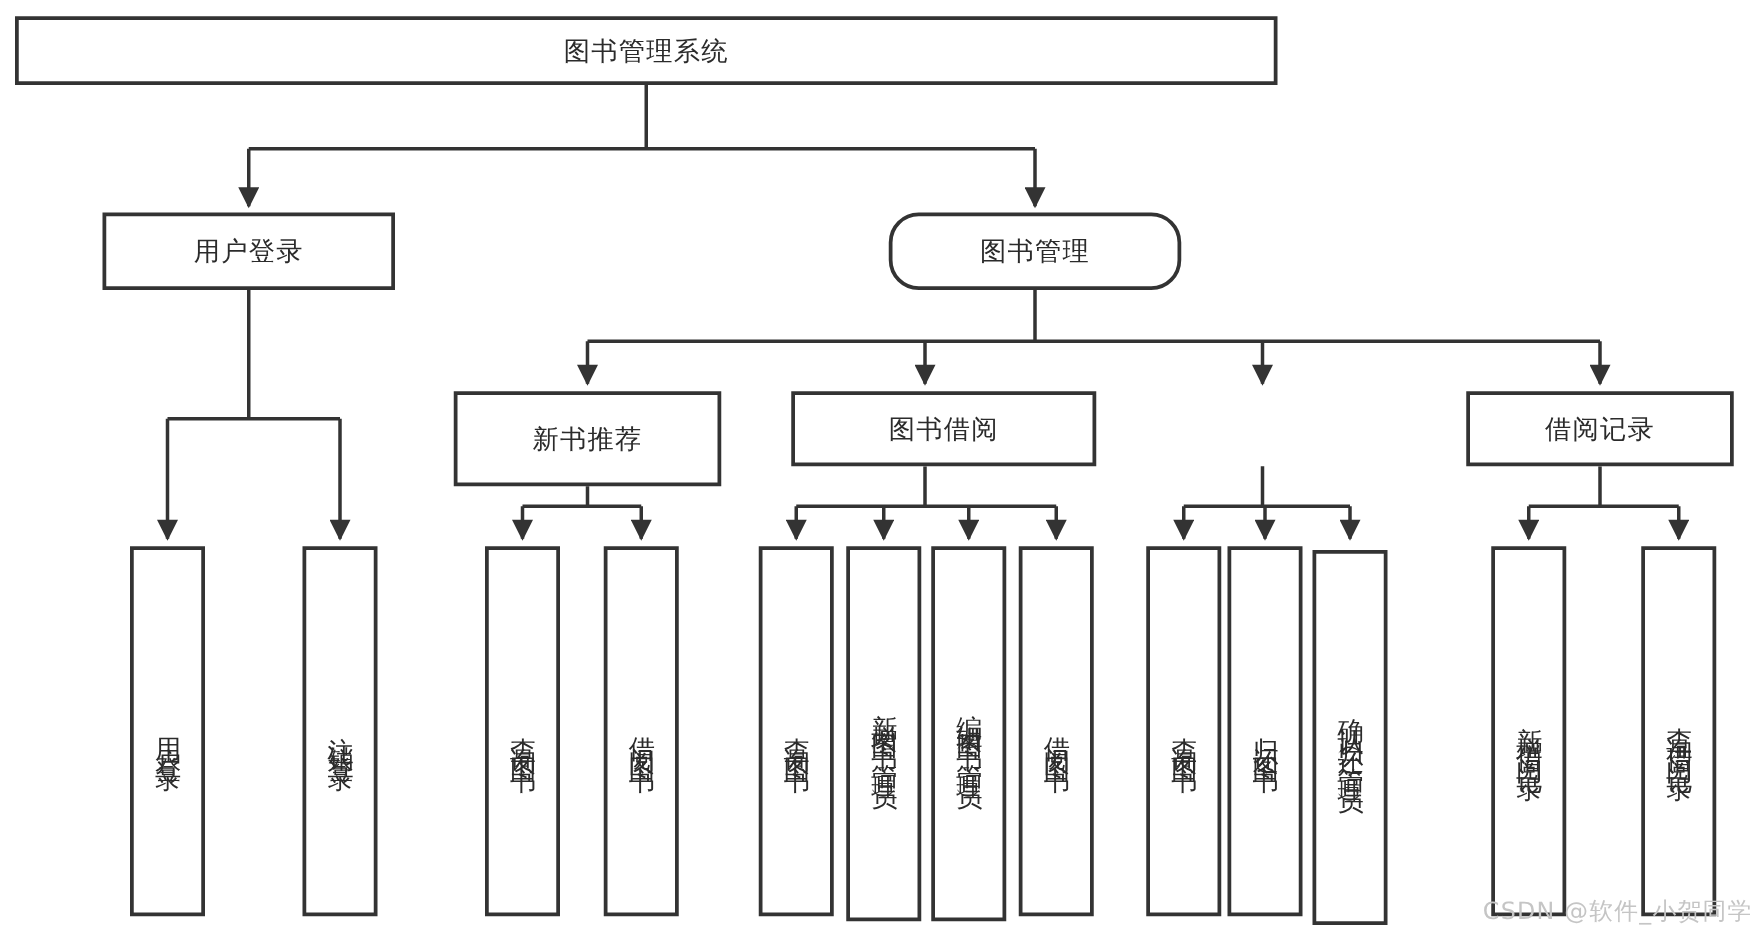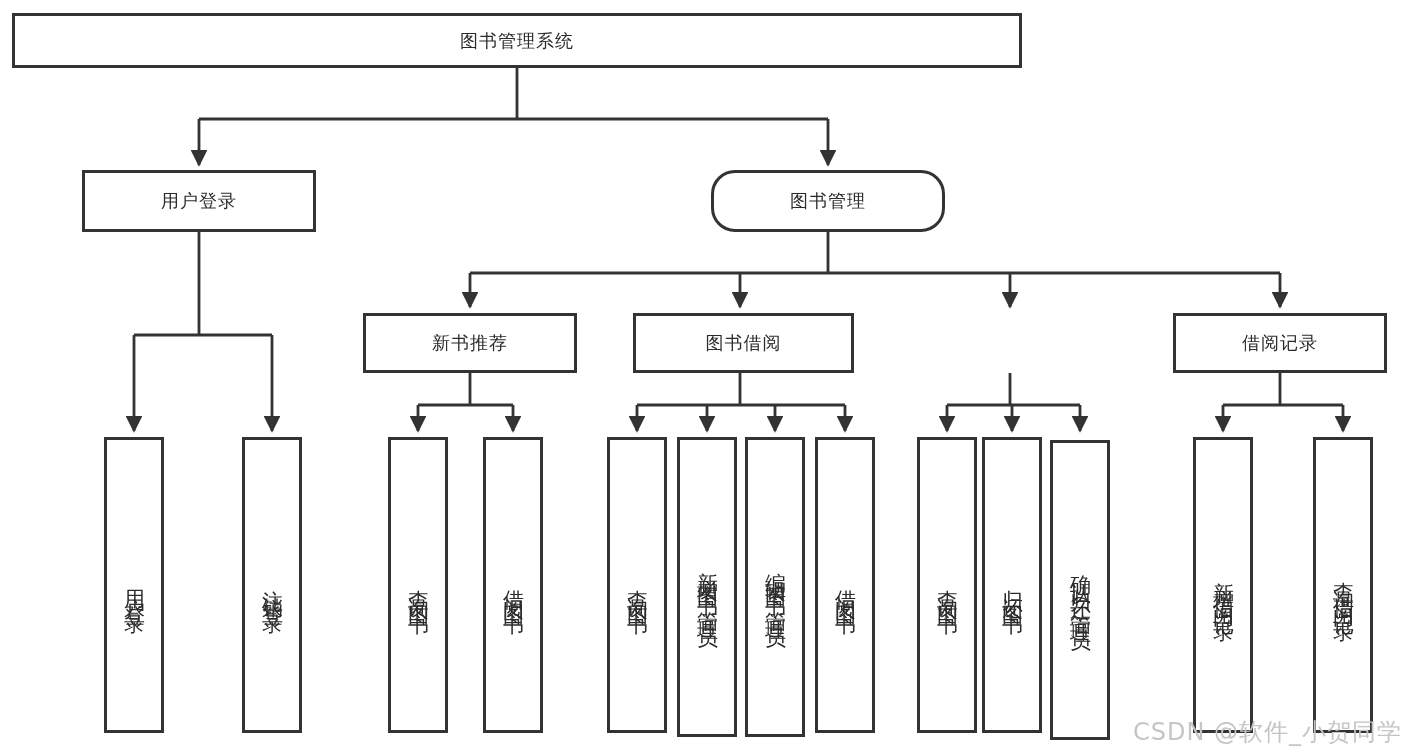--- a/index.html
+++ b/index.html
@@ -26,37 +26,37 @@
     box-sizing: border-box;
     border: 3px solid #333333;
     background: #ffffff;
     display: flex;
     align-items: center;
     justify-content: center;
     z-index: 2;
     color: #2b2b2b;
   }
   .box.h .label {
-    font-size: 18px;
+    font-size: 21px;
     letter-spacing: 1px;
     white-space: nowrap;
   }
   .box.leaf .label {
     writing-mode: vertical-rl;
     font-size: 21px;
     letter-spacing: 8px;
     line-height: 1;
     white-space: nowrap;
     padding-top: 8px; 
   }
   .watermark {
     position: absolute;
     right: 3px;
     top: 716px;
-    font-size: 24px;
+    font-size: 19px;
     color: #c5c5c5;
     letter-spacing: 1px;
     z-index: 3;
     white-space: nowrap;
   }
 </style>
 </head>
 <body>
 
 <div class="canvas">
@@ -108,24 +108,24 @@
     <span class="label">图书管理系统</span>
   </div>
 
   <div class="box h" style="left:82px; top:170px; width:234px; height:62px;">
     <span class="label">用户登录</span>
   </div>
   <div class="box h" style="left:711px; top:170px; width:234px; height:62px;border-radius:24px;">
     <span class="label">图书管理</span>
   </div>
 
-  <div class="box h" style="left:363px; top:313px; width:214px; height:60px;">
+  <div class="box h" style="left:363px; top:313px; width:214px; height:76px;">
     <span class="label">新书推荐</span>
   </div>
-  <div class="box h" style="left:633px; top:313px; width:221px; height:60px;">
+  <div class="box h" style="left:633px; top:313px; width:244px; height:60px;">
     <span class="label">图书借阅</span>
   </div>
   <div class="box h" style="left:1173px; top:313px; width:214px; height:60px;">
     <span class="label">借阅记录</span>
   </div>
 
   <div class="box leaf" style="left:104px; top:437px; width:60px; height:296px;">
     <span class="label">用户登录</span>
   </div>
   <div class="box leaf" style="left:242px; top:437px; width:60px; height:296px;">

